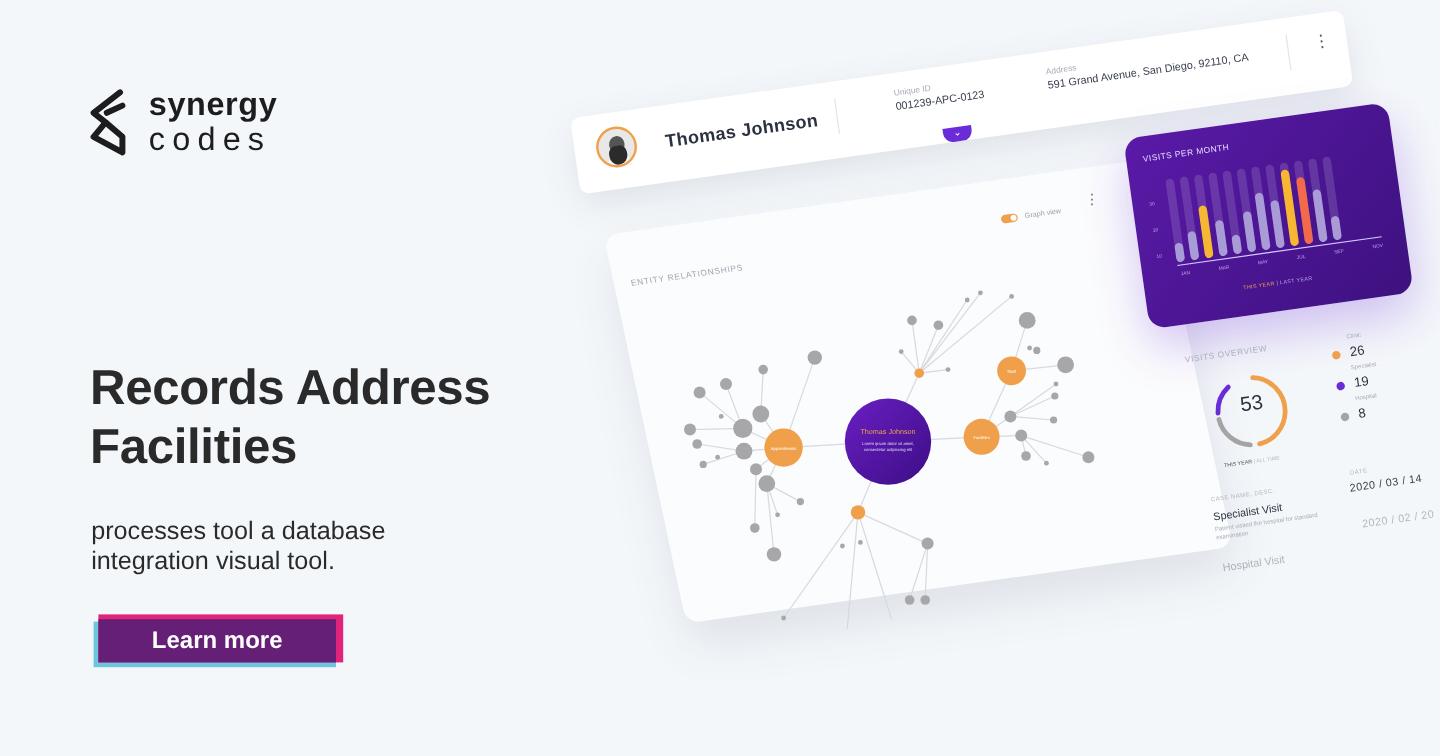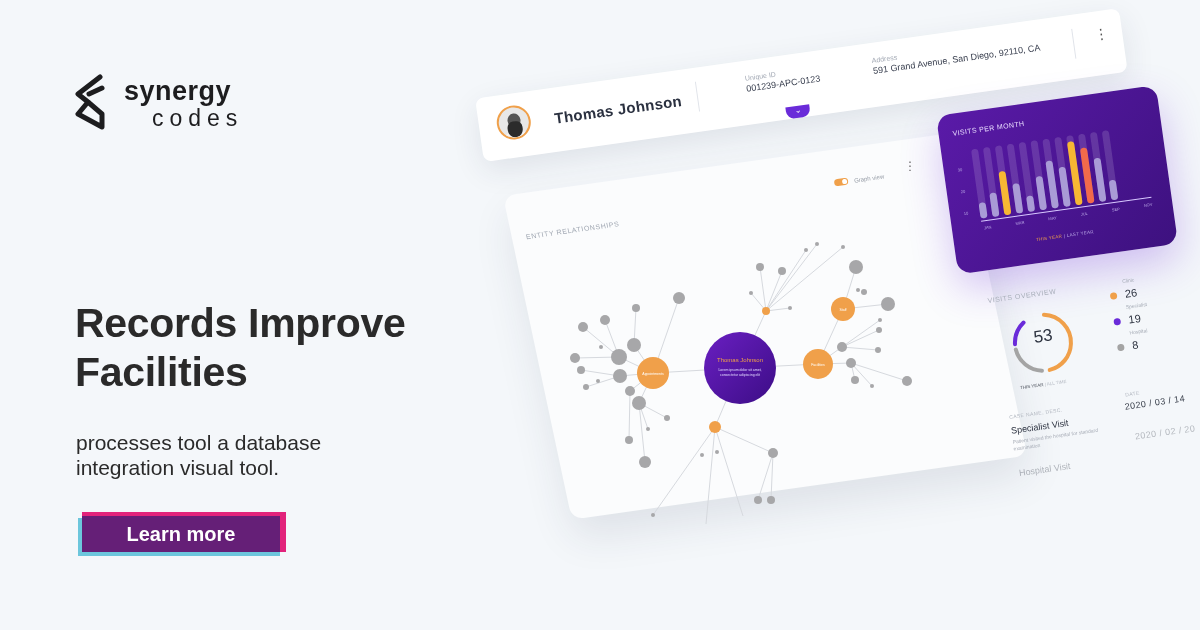--- a/index.html
+++ b/index.html
@@ -8,21 +8,21 @@
     background: #f4f7fa;
     font-family: "Liberation Sans", sans-serif;
     position: relative;
     color: #222;
   }
   
   .logo { position: absolute; left: 74px; top: 74px; display: flex; align-items: flex-end; }
   .logo svg { width: 34px; height: 56px; }
   .logo-text { margin-left: 16px; line-height: 1; }
   .logo-text .l1 { font-size: 27px; font-weight: 700; color: #1d1d1f; letter-spacing: 0.5px; }
-  .logo-text .l2 { font-size: 23px; font-weight: 400; color: #1d1d1f; letter-spacing: 6px; margin-top: 2px; margin-left: 28px; }
+  .logo-text .l2 { font-size: 27px; font-weight: 400; color: #1d1d1f; letter-spacing: 6px; margin-top: 2px; }
 
   .headline {
     position: absolute; left: 75px; top: 250px; width: 420px;
     font-size: 41px; font-weight: 700; line-height: 49px; color: #2a2a2a; letter-spacing: -0.3px;
   }
   .subhead {
     position: absolute; left: 76px; top: 405px; width: 300px;
     font-size: 21px; line-height: 25px; color: #2a2a2a;
   }
   .cta-wrap { position: absolute; left: 78px; top: 512px; width: 208px; height: 44px; }
@@ -121,21 +121,21 @@
     <path d="M14 28 L4 40 L28 53 L28 40 L14 28" fill="none" stroke="#1d1d1f" stroke-width="5" stroke-linejoin="round"></path>
   </svg>
   <div class="logo-text">
     <div class="l1">synergy</div>
     <div class="l2">codes</div>
   </div>
 </div>
 
 <h1 class="headline">
   <br>
-  <span>Records Improve</span><br>
+  <span>Records Address</span><br>
   <span>Facilities</span>
 </h1>
 
 <p class="subhead">
   <br>
   <span>processes tool a database</span><br>
   <span>integration visual tool.</span>
 </p>
 
 <div class="cta-wrap">

